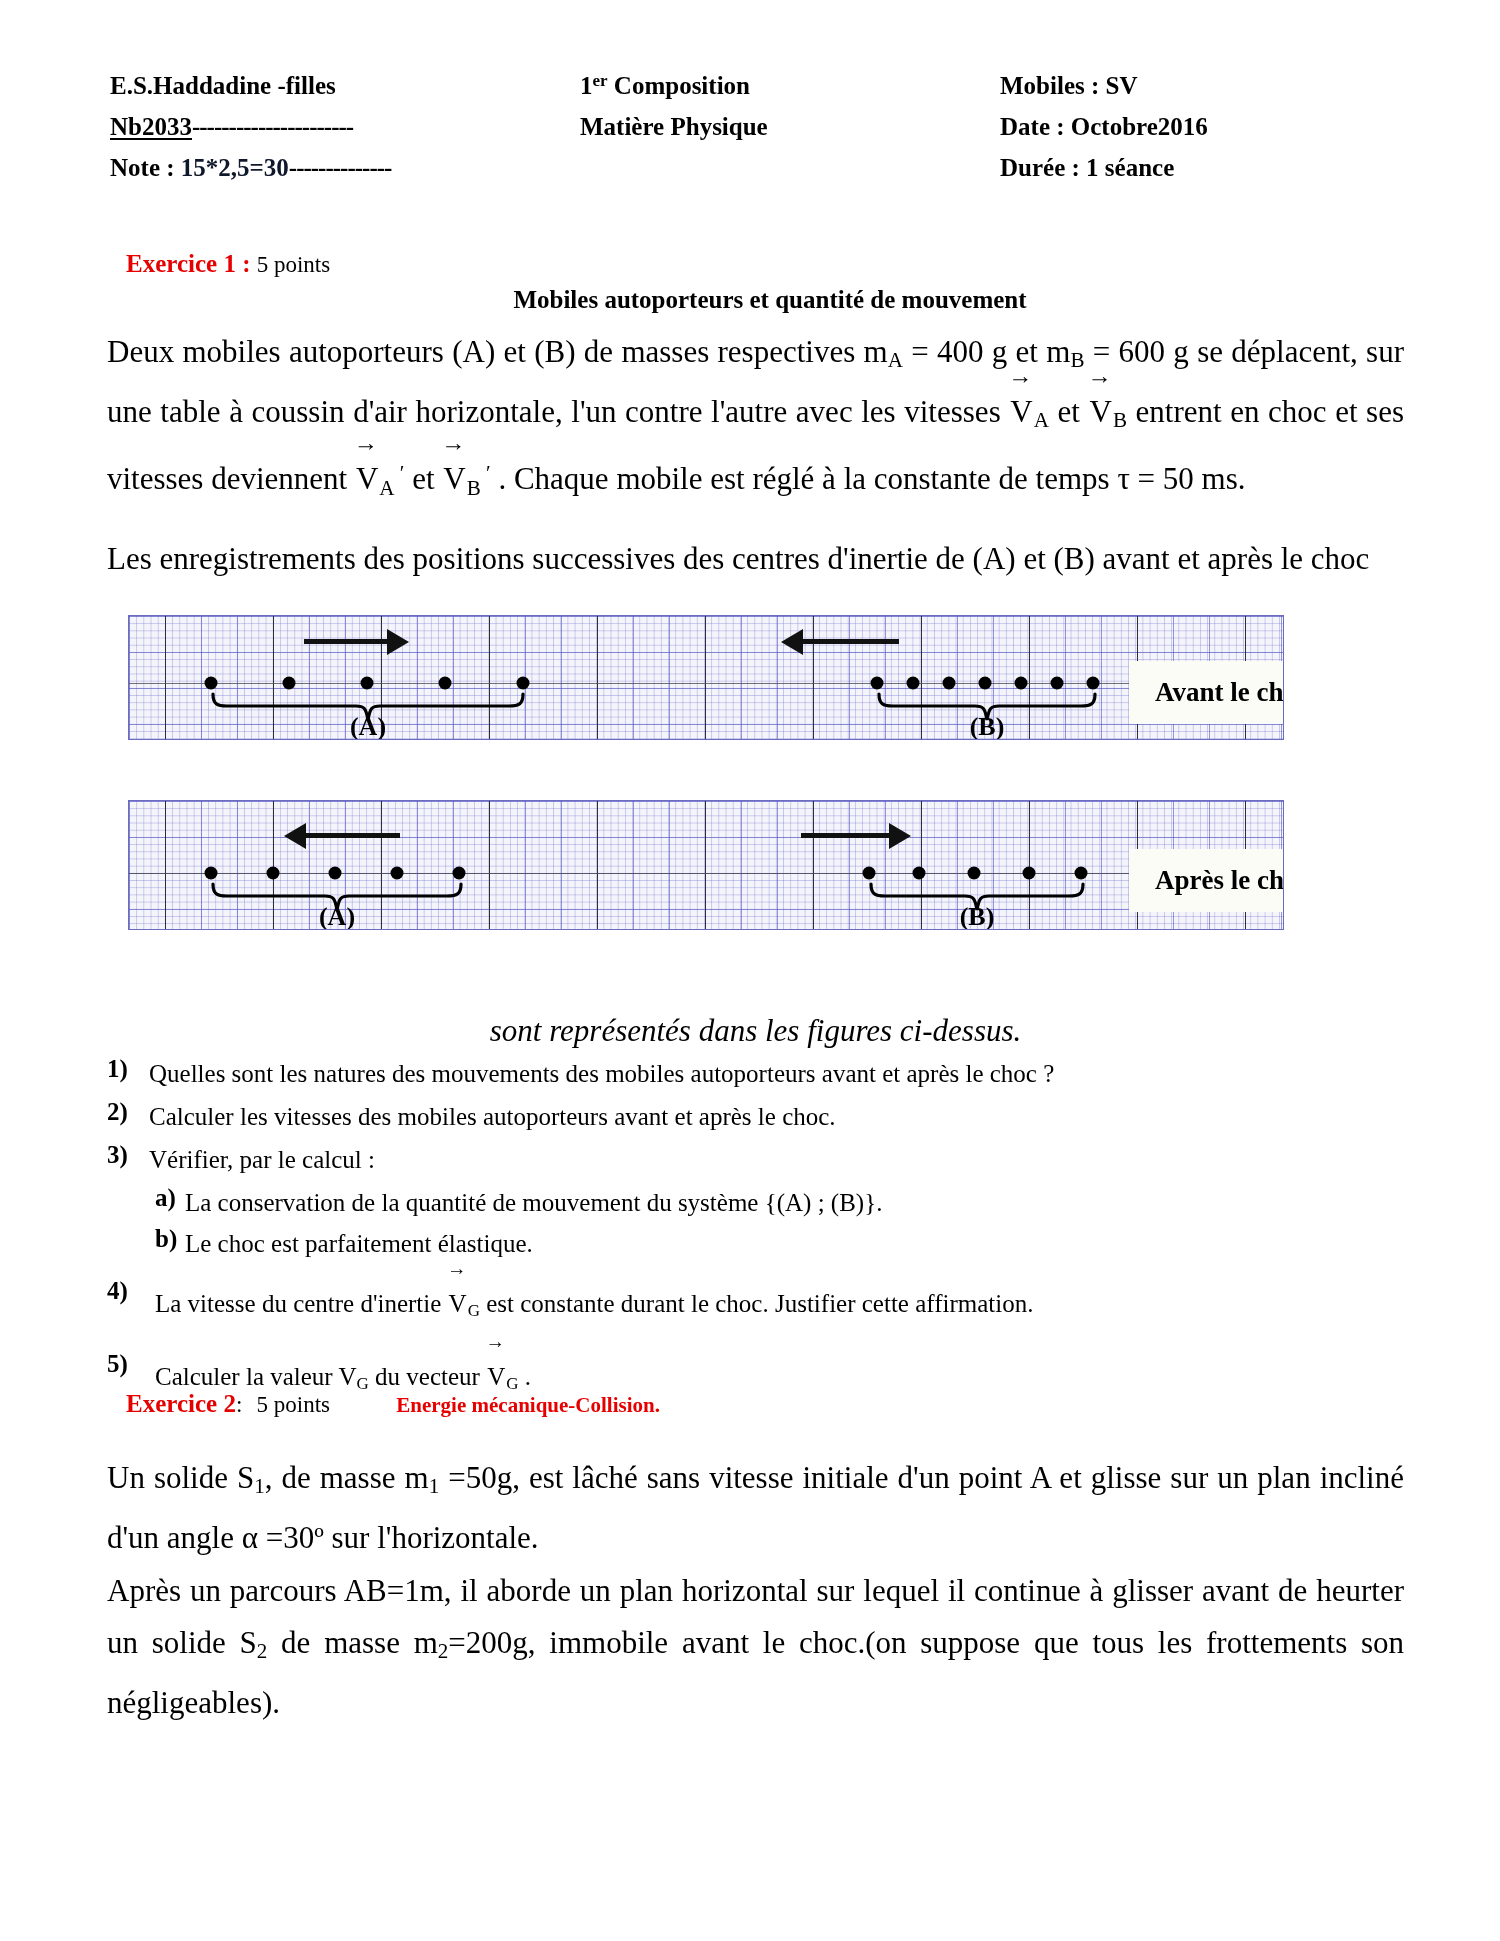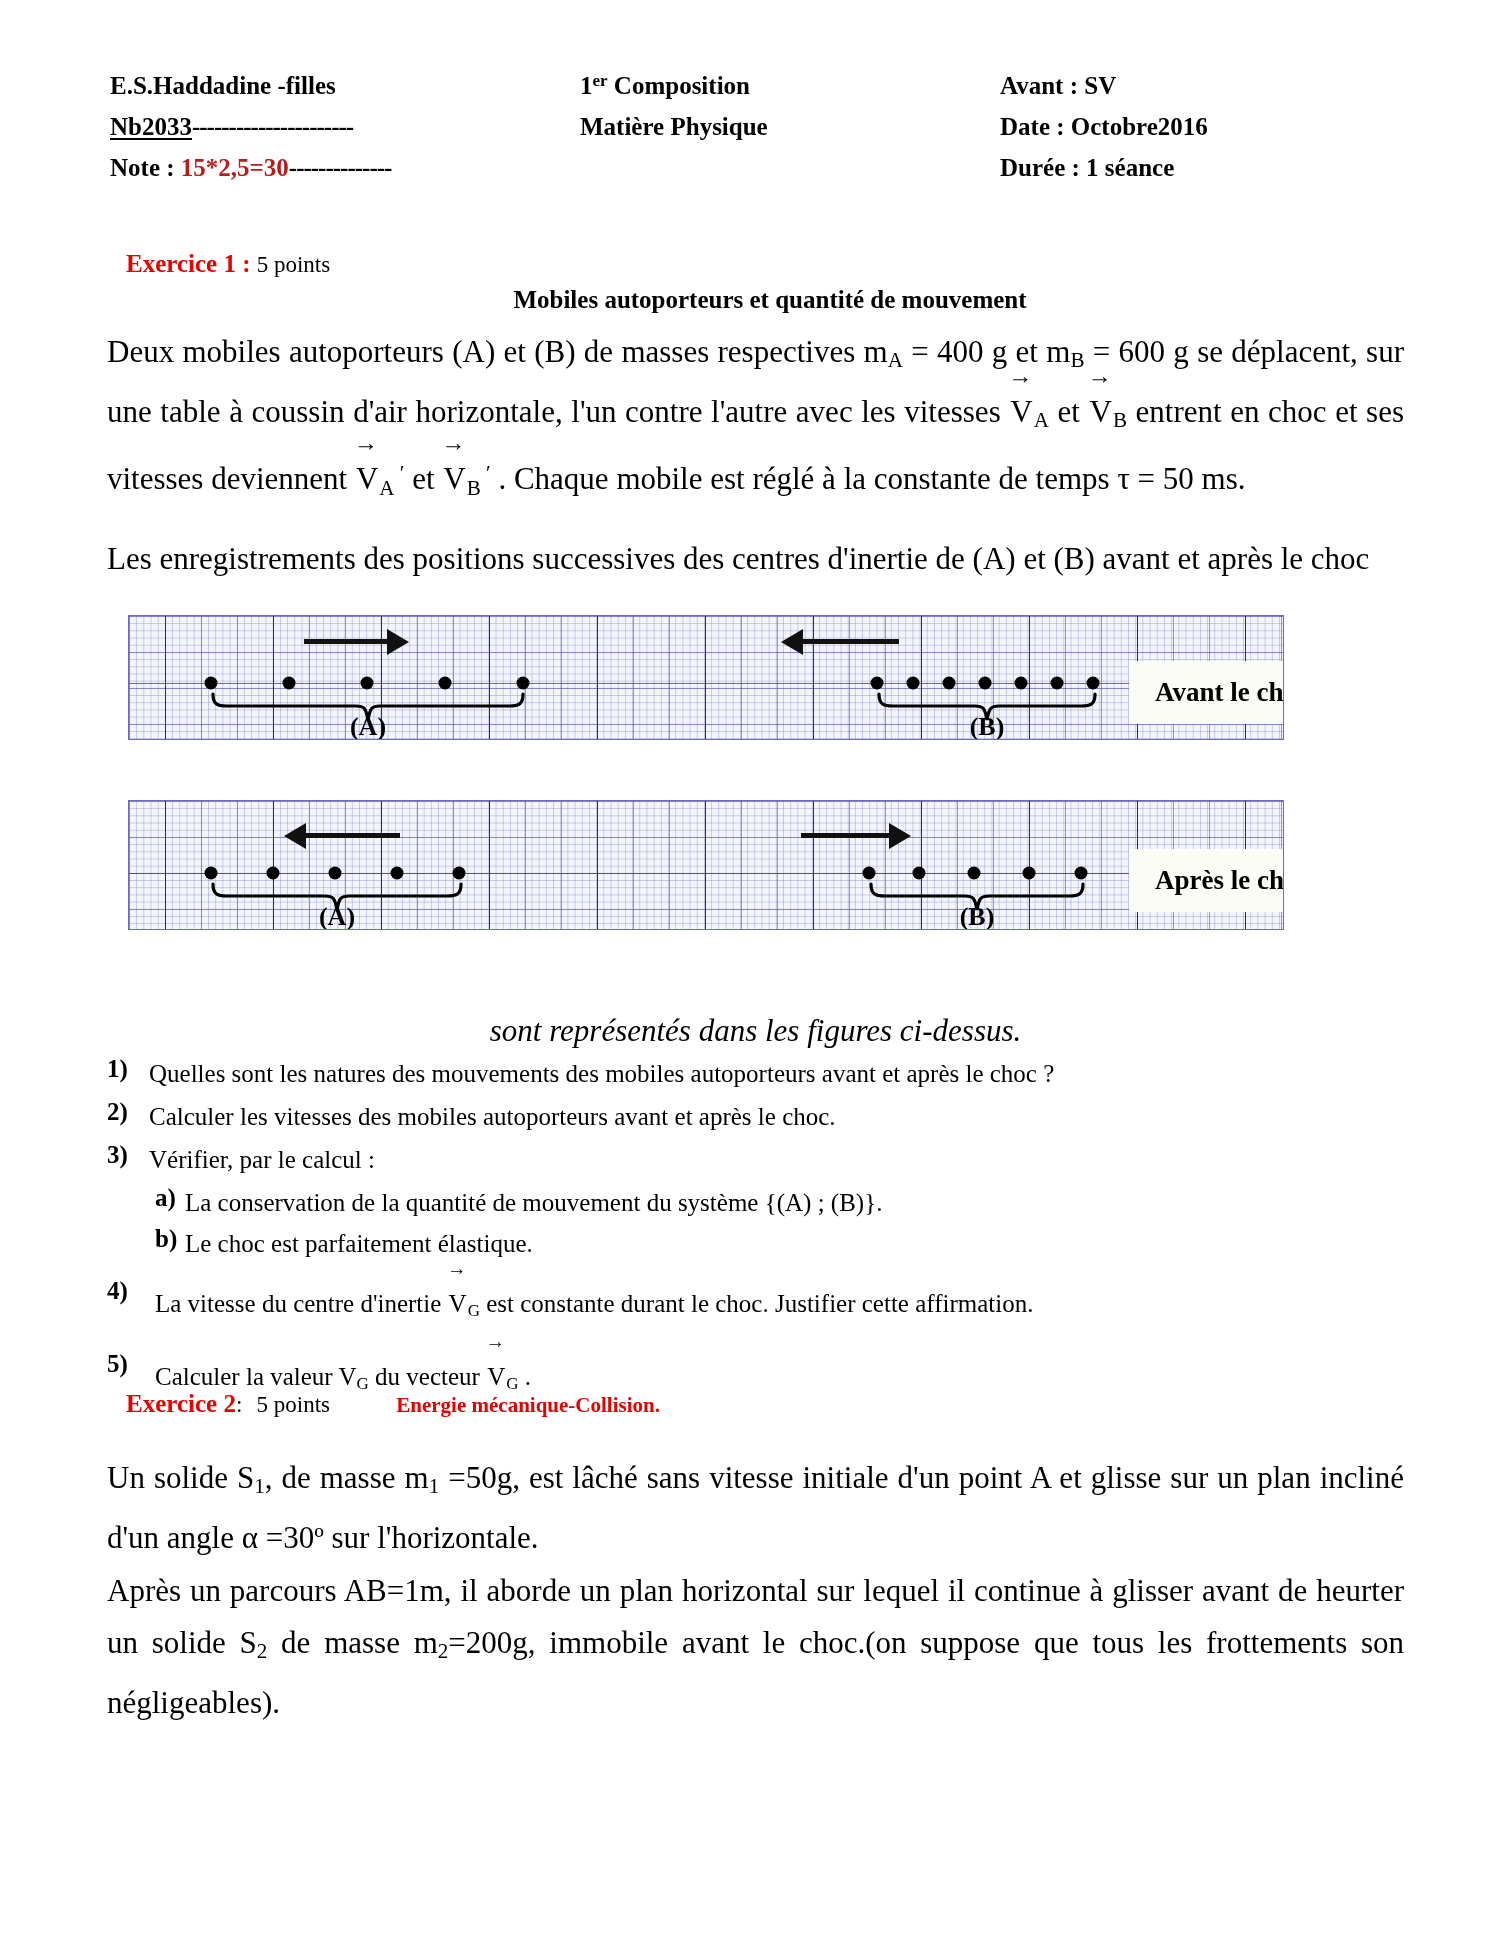--- a/index.html
+++ b/index.html
@@ -43,21 +43,21 @@
   .hcol-mid   { width: 420px; }
   .hcol-right { flex: 1; }
 
   .school { letter-spacing: 0px; }
   .nb-code {
     text-decoration: underline;
     text-underline-offset: 3px;
   }
   .dashes { letter-spacing: -1px; }
   .note-label { font-weight: bold; }
-  .note-value { color: #b91c1c; font-weight: bold; }
+  .note-value { color: #0f172a; font-weight: bold; }
 
   
   .ex-head {
     position: absolute;
     font-size: 25px;
     margin-left: 16px;
   }
   .ex-red {
     color: #e60000;
     font-weight: bold;
@@ -232,21 +232,21 @@
 </style>
 </head>
 <body>
 
 <div class="page">
 
   <div class="header">
     <div class="hrow">
       <div class="hcol-left school">E.S.Haddadine -filles</div>
       <div class="hcol-mid"><span>1</span><sup>er</sup><span> Composition</span></div>
-      <div class="hcol-right">Avant : SV</div>
+      <div class="hcol-right">Mobiles : SV</div>
     </div>
     <div class="hrow">
       <div class="hcol-left"><span class="nb-code">Nb2033</span><span class="dashes">----------------------</span></div>
       <div class="hcol-mid">Matière  Physique</div>
       <div class="hcol-right">Date : Octobre2016</div>
     </div>
     <div class="hrow">
       <div class="hcol-left"><span class="note-label">Note : </span><span class="note-value">15*2,5=30</span><span class="dashes">--------------</span></div>
       <div class="hcol-mid"></div>
       <div class="hcol-right">Durée : 1 séance</div>

